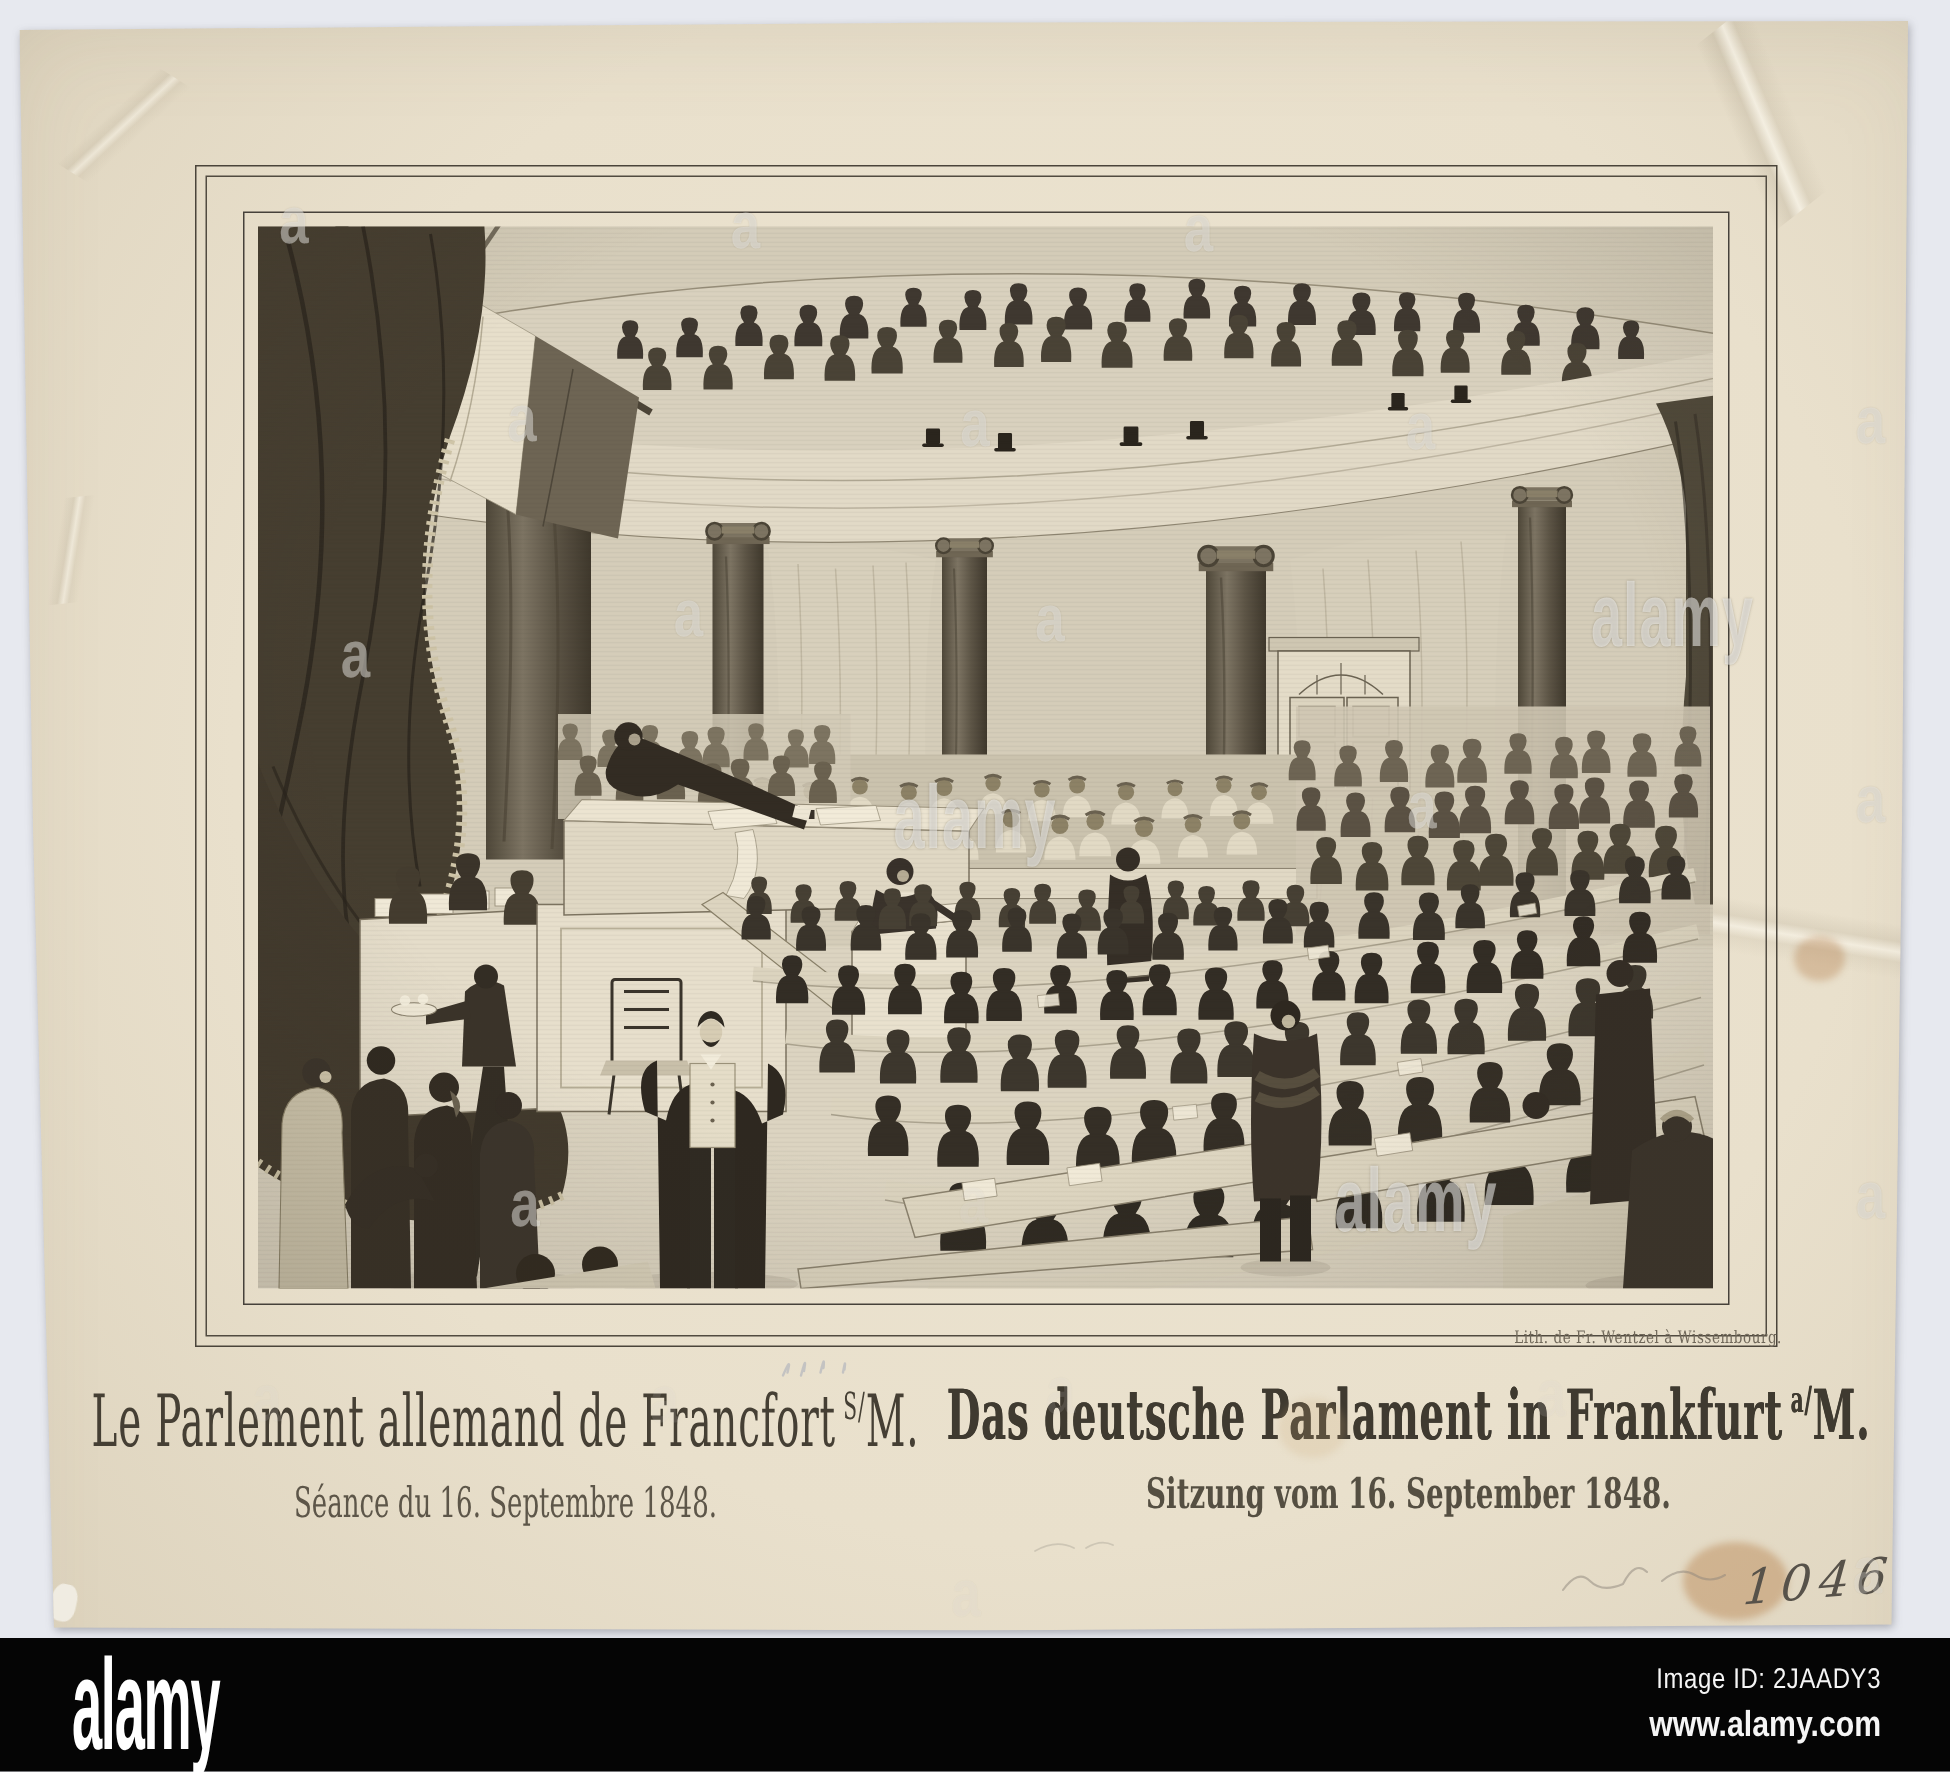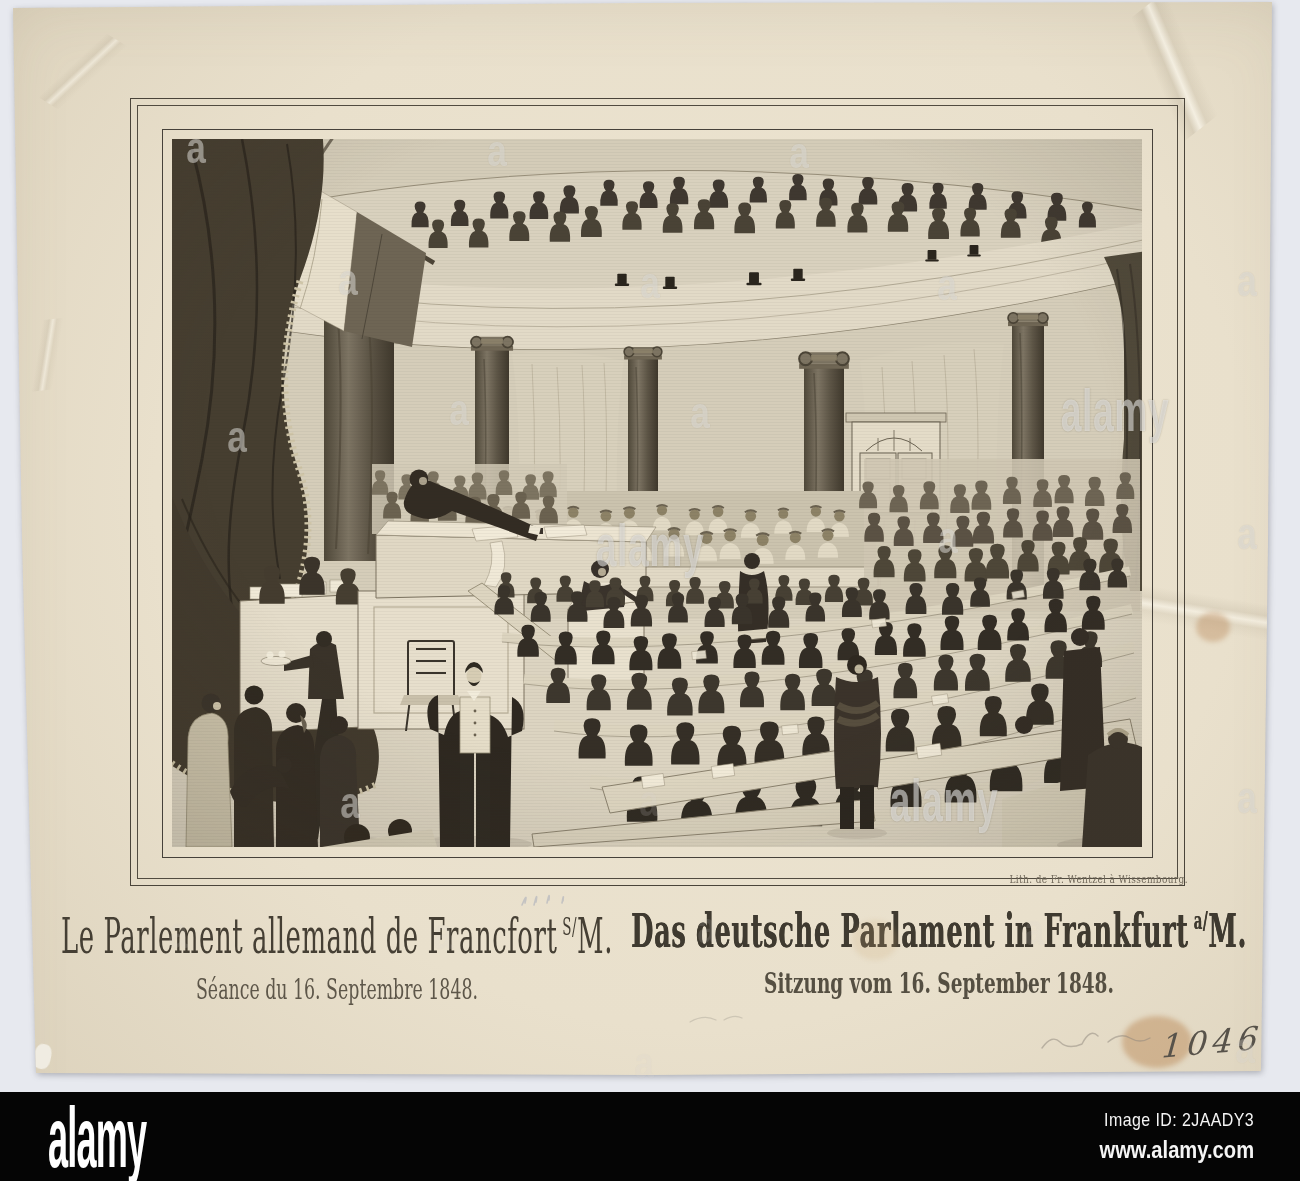--- a/index.html
+++ b/index.html
@@ -1,18 +1,18 @@
 <!DOCTYPE html>
 <html><head>
 <meta charset="utf-8">
 <style>
   html,body{margin:0;padding:0;background:#caccd3;}
   .stage{position:relative;width:1300px;height:1181px;background:#e7e9ef;overflow:hidden;
          font-family:"Liberation Sans",sans-serif;}
-  .paper-wrap{position:absolute;inset:0;filter:drop-shadow(1px 2px 3px rgba(60,60,70,.35));}
+  .paper-wrap{position:absolute;inset:0;filter:drop-shadow(1px 2px 3px rgba(60,60,70,.35));margin-top:12px;}
   .paper{position:absolute;inset:0;
     background:radial-gradient(ellipse at 54% 42%, #ece4d1 0%, #e9e0cc 55%, #ddd3bd 92%, #d5cab2 100%);
     clip-path:polygon(13px 8px,640px 3px,1272px 2px,1268px 540px,1261px 1071px,650px 1075px,36px 1073px,22px 540px);
     box-shadow:inset 0 0 70px rgba(120,105,80,.16);}
   .crease{position:absolute;pointer-events:none;
     background:linear-gradient(105deg,transparent 44%,rgba(130,118,95,.15) 49%,rgba(255,253,245,.55) 52%,rgba(130,118,95,.10) 55%,transparent 60%);}
   .frame{position:absolute;pointer-events:none;}
   .f1{left:130px;top:98px;width:1053px;height:786px;border:1.6px solid #4a443a;}
   .f2{left:137px;top:105px;width:1039px;height:772px;border:1px solid #514b40;}
   .f3{left:162px;top:129px;width:989px;height:727px;border:1.1px solid #46413a;}

